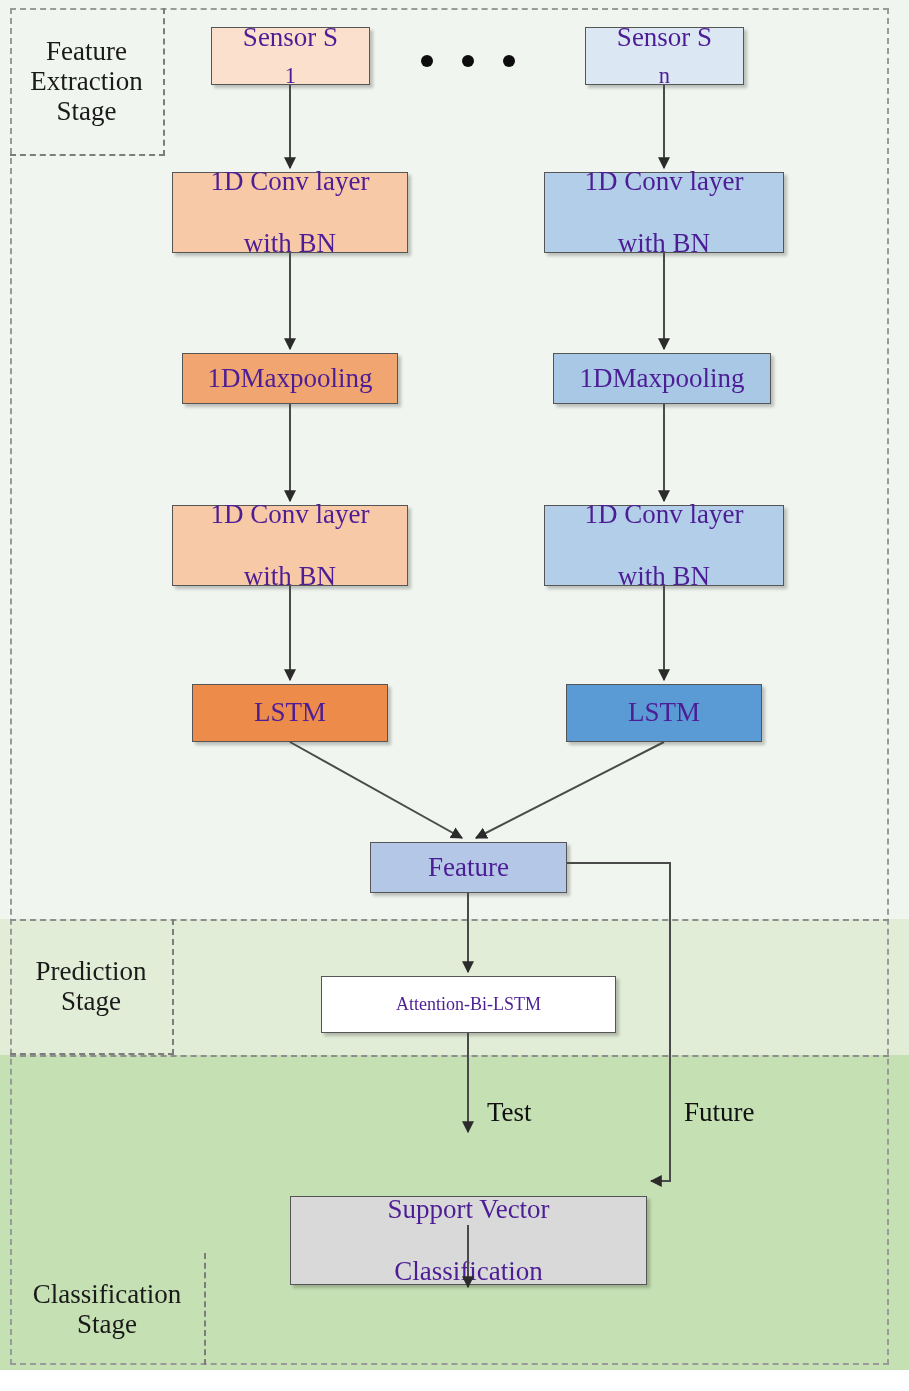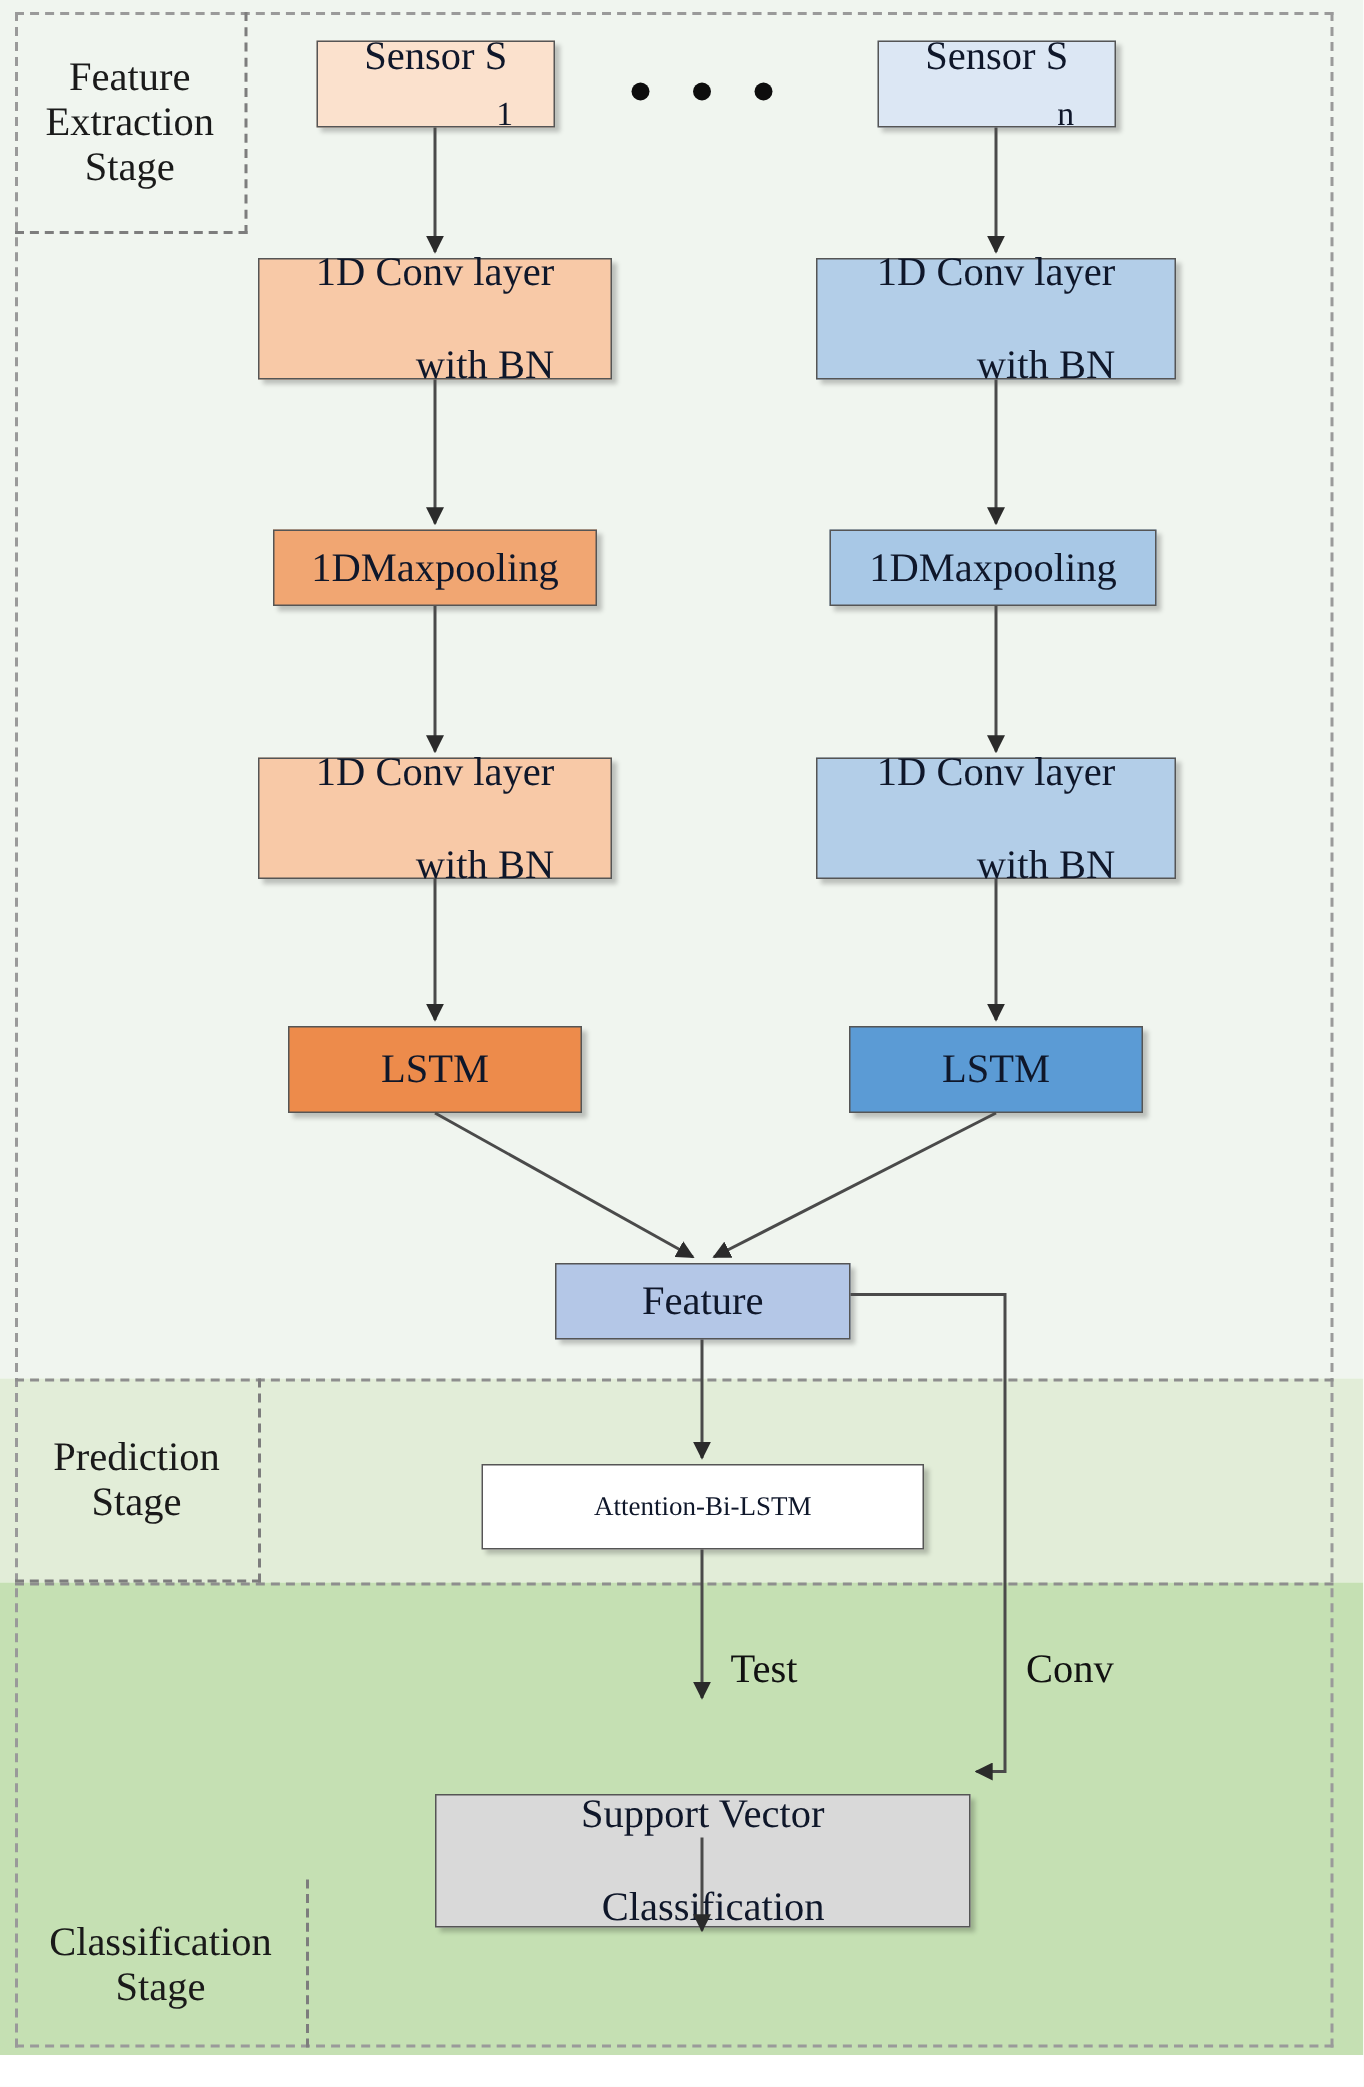--- a/index.html
+++ b/index.html
@@ -25,22 +25,22 @@
     border:2px dashed #7d7d7d;border-top:none;border-left:none;
     display:flex;align-items:center;justify-content:center;text-align:center;
     color:#1a1a1a;line-height:1.12;}
   #stage-label-feature{left:10px;top:8px;width:155px;height:148px;font-size:27px;padding:0 6px;}
   #stage-label-prediction{left:10px;top:919px;width:164px;height:136px;font-size:27px;padding:0 6px;}
   #stage-label-classification{left:10px;top:1253px;width:196px;height:112px;
      font-size:27px;padding:0 4px;border-bottom:none;}
 
   
   .node{position:absolute;box-sizing:border-box;border:1.6px solid #555;
-    display:flex;align-items:center;justify-content:center;text-align:right;
-    color:#0f172a;line-height:1.15;box-shadow:3px 3px 3px rgba(0,0,0,.22);}
+    display:flex;align-items:center;justify-content:center;text-align:center;
+    color:#4c1d95;line-height:1.15;box-shadow:3px 3px 3px rgba(0,0,0,.22);}
   .node span{display:block;padding:0 4px;}
 
   .c-sensor-l{background:#FBE1CD;}
   .c-conv-l{background:#F8C9A7;}
   .c-pool-l{background:#F1A672;}
   .c-lstm-l{background:#ED8B4B;}
   .c-sensor-r{background:#DCE7F4;}
   .c-conv-r{background:#B3CEE8;}
   .c-pool-r{background:#A8C8E6;}
   .c-lstm-r{background:#5B9BD5;}
@@ -140,21 +140,21 @@
     <span>Feature</span>
   </div>
   <div class="node c-white" id="node-attention">
     <span>Attention-Bi-LSTM</span>
   </div>
   <div class="node c-gray" id="node-svc">
     <span><span>Support Vector</span><br><span>Classification</span></span>
   </div>
 
   <div class="edge-label" id="label-test">Test</div>
-  <div class="edge-label" id="label-train">Conv</div>
+  <div class="edge-label" id="label-train">Future</div>
 
   <svg id="edges" viewBox="0 0 909 1391">
     <defs>
       <marker id="arrow" viewBox="0 0 10 10" refX="9" refY="5" markerWidth="6" markerHeight="6" orient="auto-start-reverse">
         <path d="M 0 0 L 10 5 L 0 10 z" fill="#2b2b2b"></path>
       </marker>
     </defs>
     <g stroke="#4a4a4a" stroke-width="2" fill="none" marker-end="url(#arrow)">
 
       <line x1="290" y1="85" x2="290" y2="168"></line>

